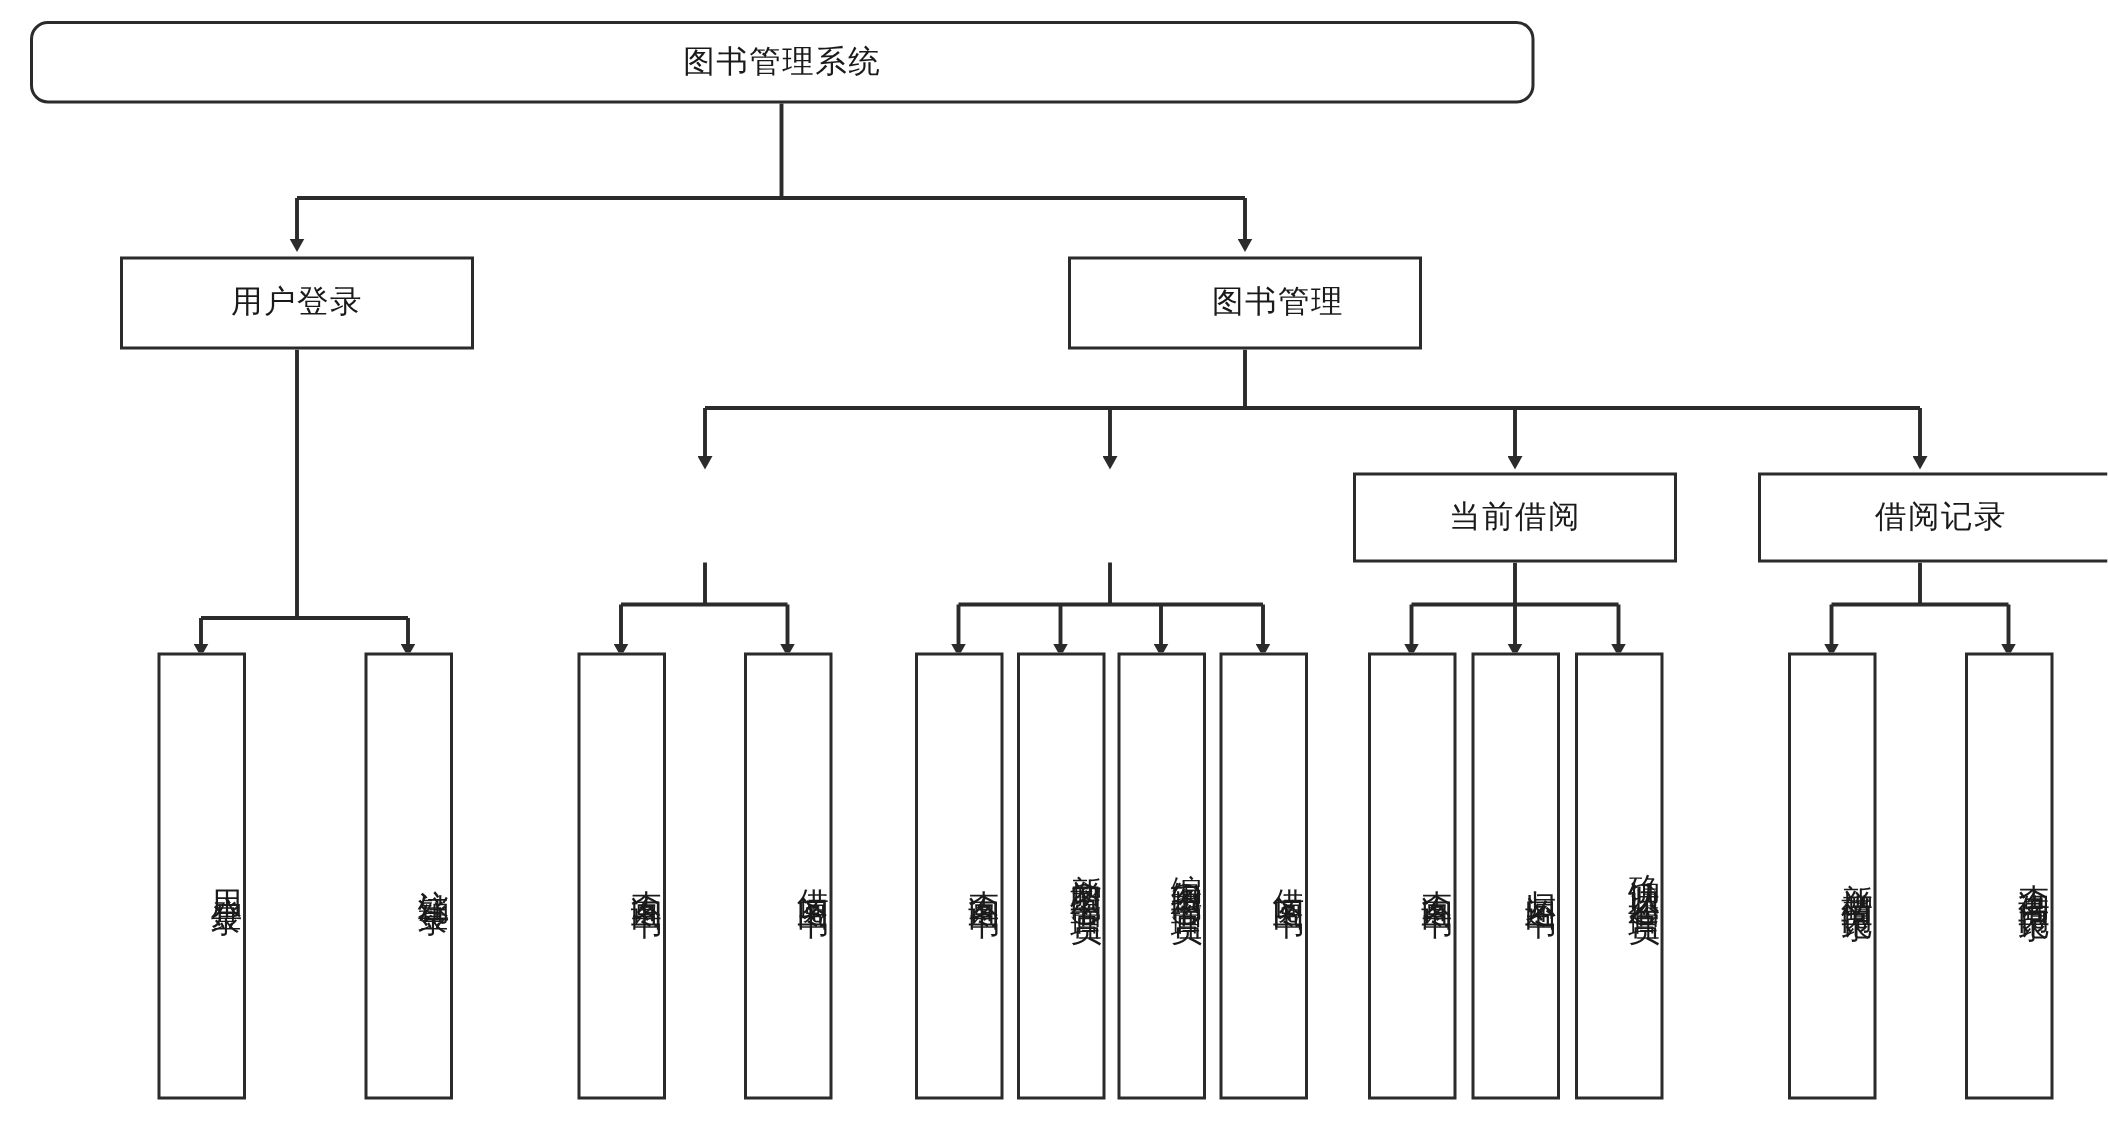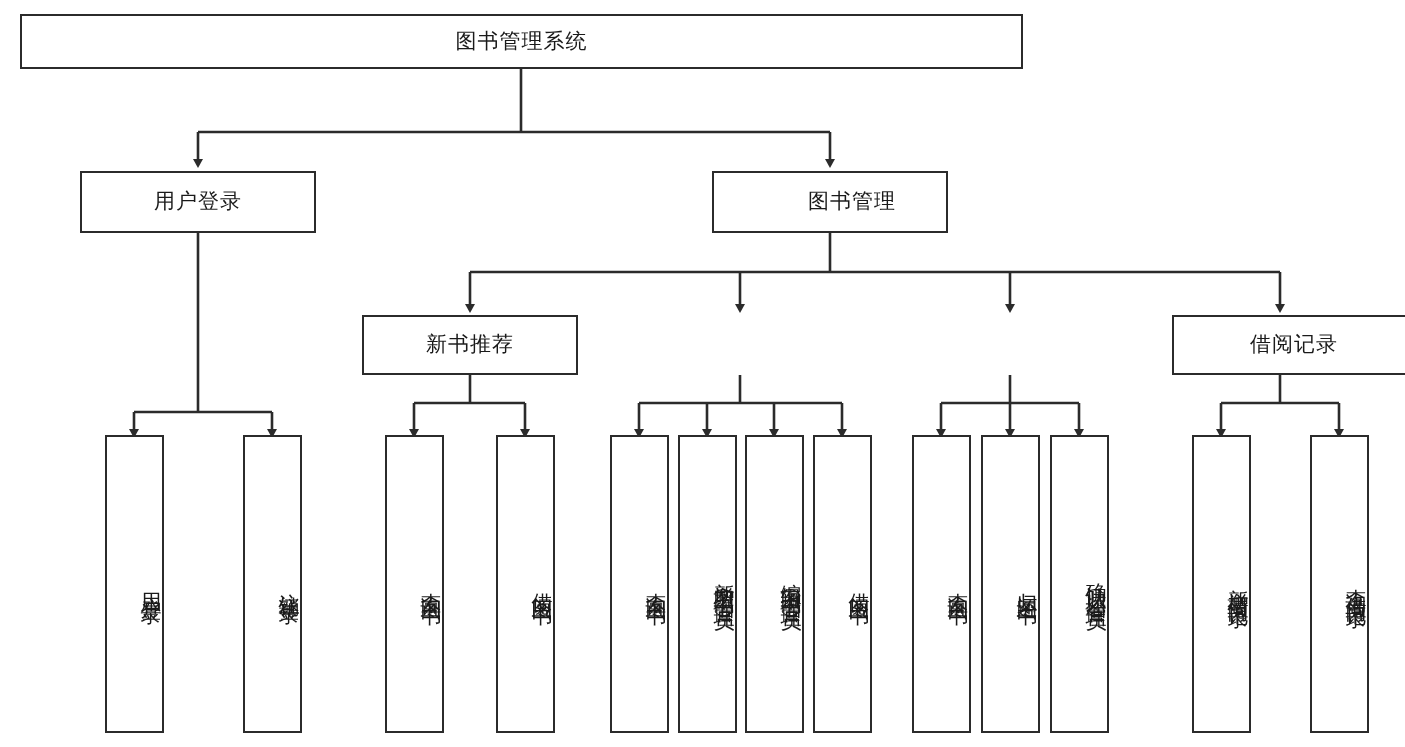--- a/index.html
+++ b/index.html
@@ -113,33 +113,33 @@
       <path d="M1010,403 L1010,430" marker-end="url(#arrow)"></path>
       <path d="M1079,403 L1079,430" marker-end="url(#arrow)"></path>
 
       <path d="M1280,375 L1280,403"></path>
       <path d="M1221,403 L1339,403"></path>
       <path d="M1221,403 L1221,430" marker-end="url(#arrow)"></path>
       <path d="M1339,403 L1339,430" marker-end="url(#arrow)"></path>
     </g>
   </svg>
 
-  <div class="node horiz root" style="left:20px;top:14px;width:1003px;height:55px;">
+  <div class="node horiz root" style="left:20px;top:14px;width:1003px;height:55px;border-radius:12px;">
     <span>图书管理系统</span>
   </div>
 
   <div class="node horiz" style="left:80px;top:171px;width:236px;height:62px;">
     <span>用户登录</span>
   </div>
   <div class="node horiz" style="left:712px;top:171px;width:236px;height:62px;padding-left:44px;">
     <span>图书管理</span>
   </div>
 
-  <div class="node horiz" style="left:362px;top:315px;width:216px;height:60px;">
-    <span>新书推荐</span>
+  <div class="node horiz" style="left:902px;top:315px;width:216px;height:60px;">
+    <span>当前借阅</span>
   </div>
   <div class="node horiz" style="left:1172px;top:315px;width:244px;height:60px;align-items:center;">
     <span>借阅记录</span>
   </div>
 
   <div class="node vert" style="left:105px;top:435px;width:59px;height:298px;">
     <span class="vlabel">用户登录</span>
   </div>
   <div class="node vert" style="left:243px;top:435px;width:59px;height:298px;">
     <span class="vlabel">注销登录</span>

